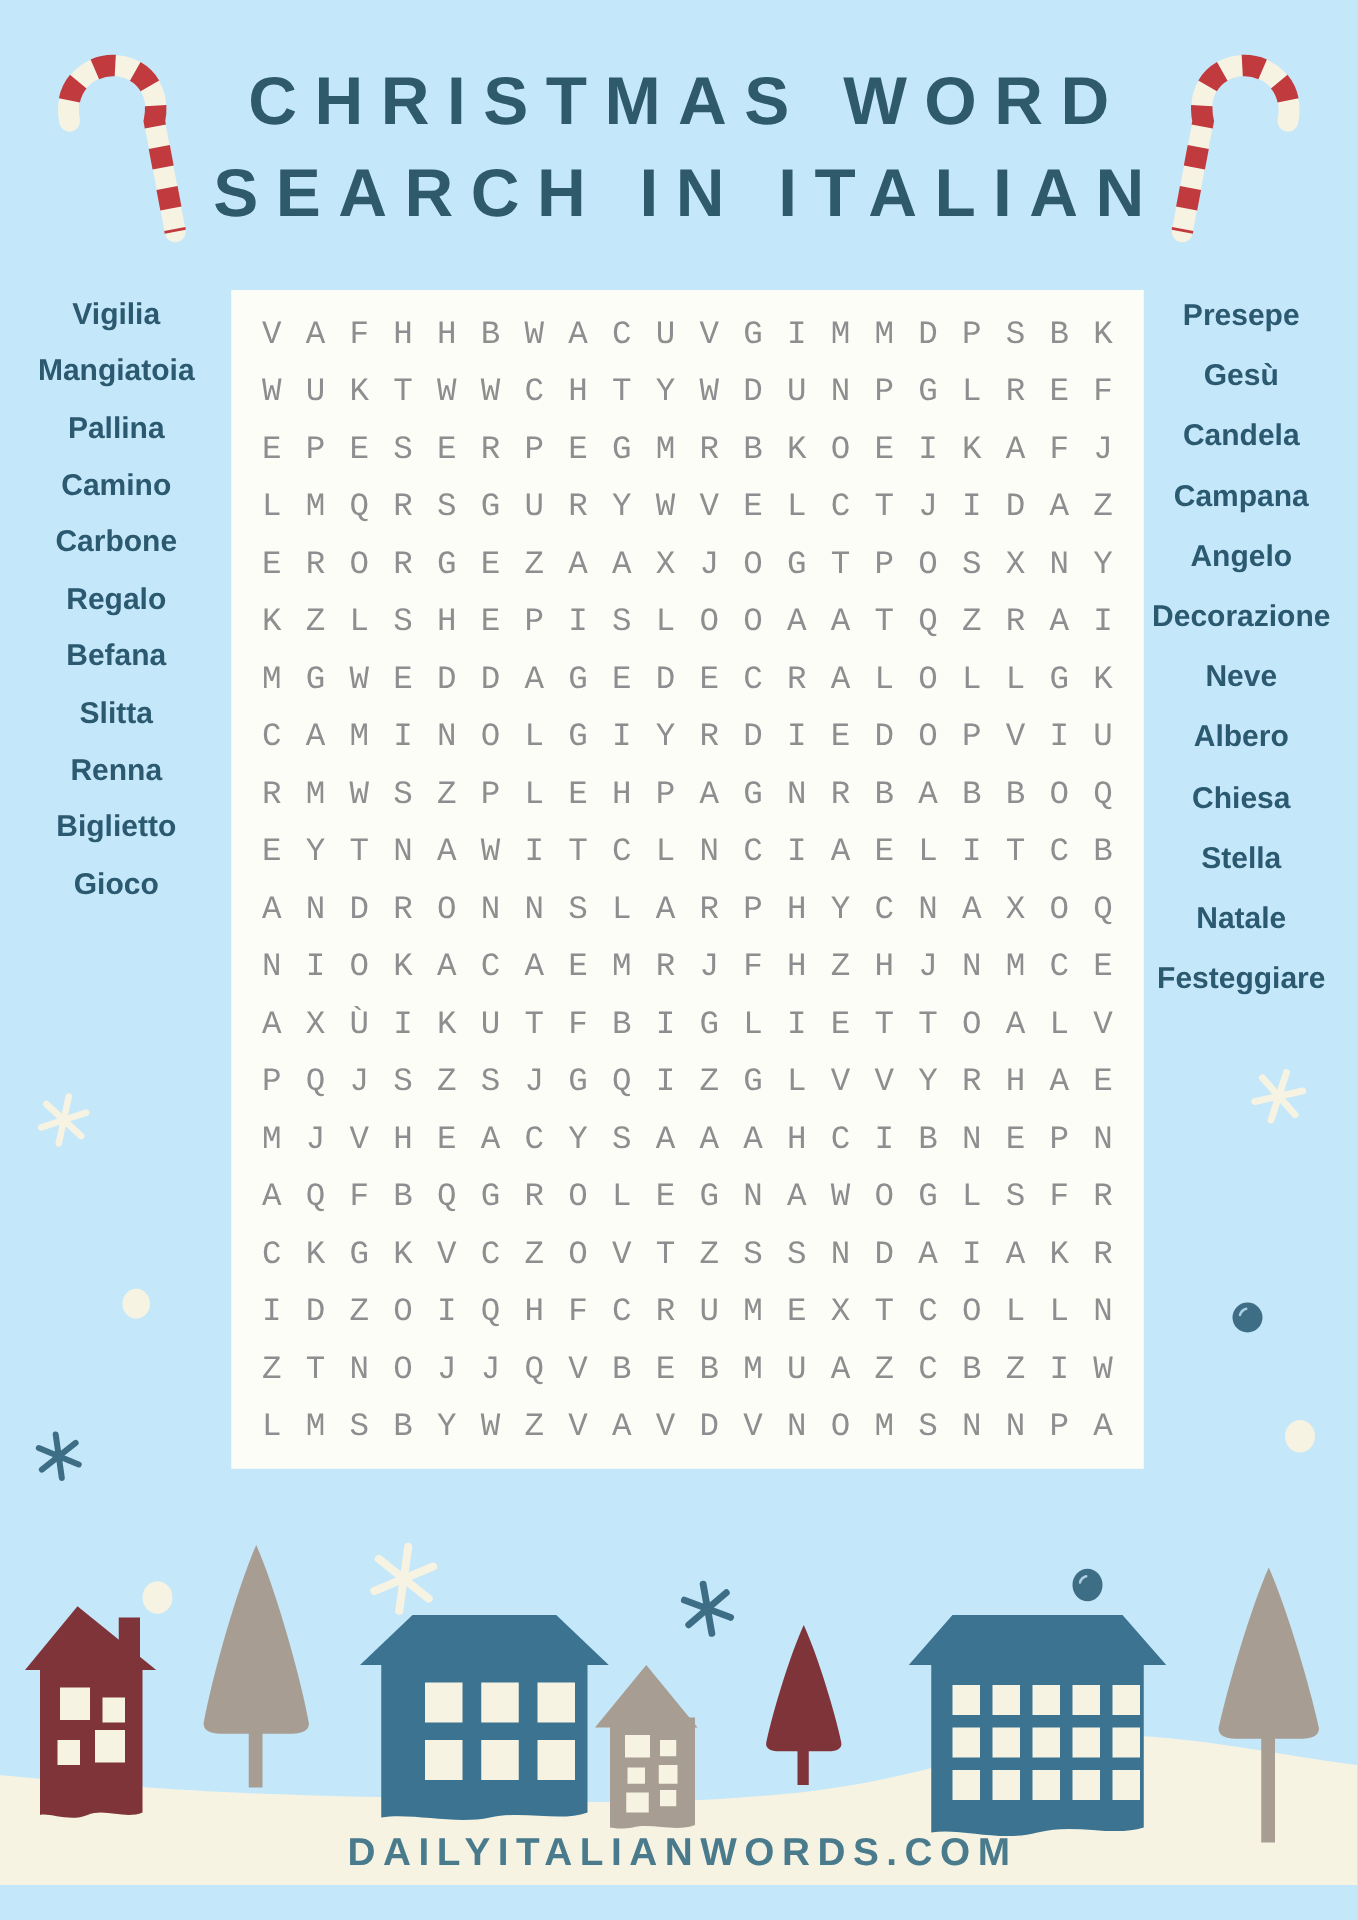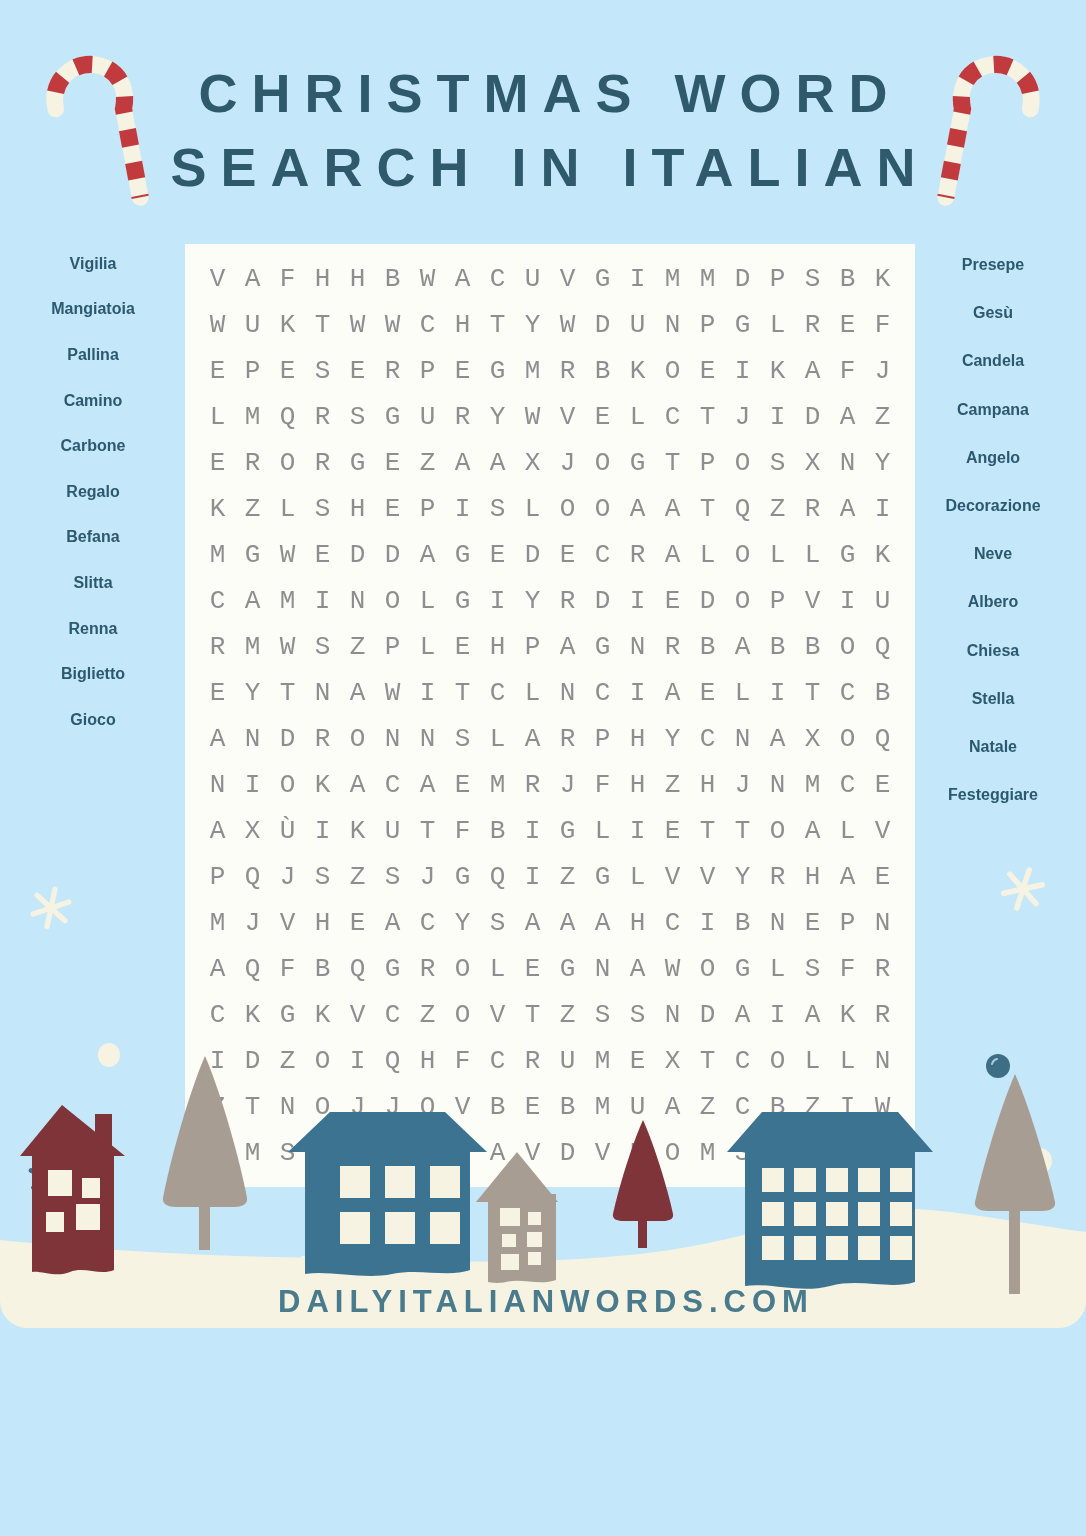--- a/index.html
+++ b/index.html
@@ -2,35 +2,35 @@
 <html style="--background: #c5e7fa; --panel: #fdfdf7; --title-text: #2e5a6c; --list-text: #2b5970; --grid-letter: #8e8e90; --candy-red: #c03a3e; --cream: #f6f3e3; --maroon: #7e3439; --teal: #3b7390; --teal-dark: #3d6e86; --taupe: #a79d92; --footer-text: #4a7b8d;"><head>
 <meta charset="utf-8">
 <style>
   :root{
     --background:#c5e7fa; --panel:#fdfdf7; --title-text:#2e5a6c; --list-text:#2b5970;
     --grid-letter:#8e8e90; --candy-red:#c03a3e; --cream:#f6f3e3; --maroon:#7e3439;
     --teal:#3b7390; --teal-dark:#3d6e86; --taupe:#a79d92; --footer-text:#4a7b8d;
   }
   *{box-sizing:border-box;}
   body{margin:0;background:var(--background);font-family:"Liberation Sans",sans-serif;}
-  .page{position:relative;width:1086px;height:1316px;margin:12px auto;background:var(--background);overflow:hidden;border-radius:27px;}
+  .page{position:relative;width:1086px;height:1508px;margin:0 auto;background:var(--background);overflow:hidden;}
 
   
   .title{position:absolute;top:44px;left:0;width:100%;text-align:center;
     color:var(--title-text);font-weight:bold;font-size:54px;line-height:74px;
     letter-spacing:14px;padding-left:14px;}
 
   
   .cane{position:absolute;top:38px;width:118px;height:172px;}
   .cane.left{left:36px;}
   .cane.right{right:36px;transform:scaleX(-1);}
 
   
   .word-list{position:absolute;display:flex;flex-direction:column;color:var(--list-text);
-    font-weight:bold;font-size:16px;text-align:right;}
+    font-weight:bold;font-size:24px;text-align:right;}
   .word-list.left{left:0;top:229px;width:186px;}
   .word-list.left .word-item{height:45.6px;}
   .word-list.right{left:900px;top:229px;width:186px;}
   .word-list.right .word-item{height:48.2px;}
   .word-item{display:flex;align-items:center;justify-content:center;white-space:nowrap;}
 
   
   .grid-panel{position:absolute;left:185px;top:232px;width:730px;height:943px;
     background:var(--panel);padding:12px 0 0 15px;}
   .grid-row{display:flex;height:46px;}

